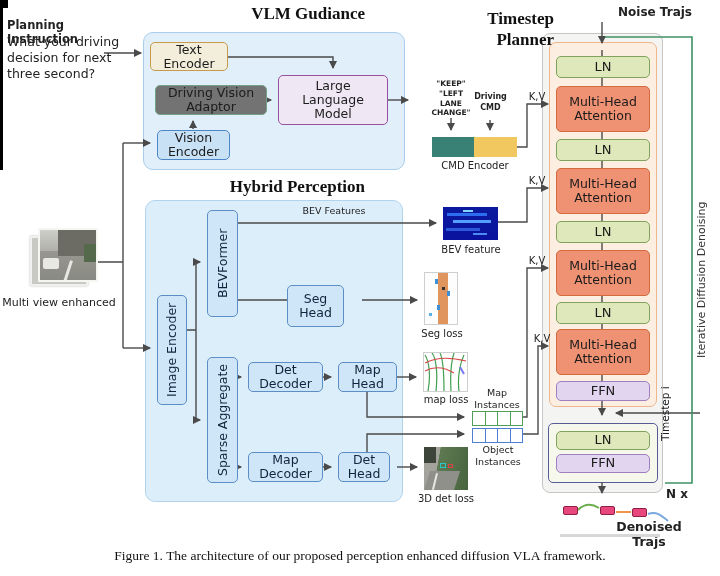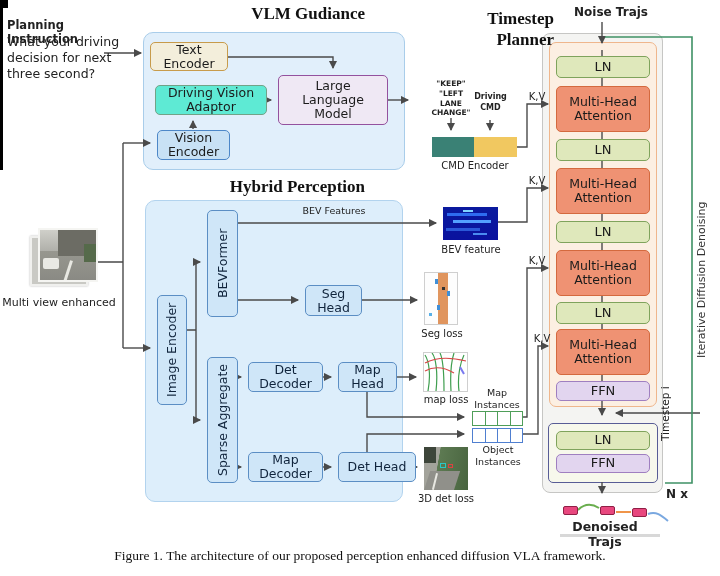--- a/index.html
+++ b/index.html
@@ -13,26 +13,26 @@
   .orange-bg{background:#fcefe2;border:1.5px solid #efb68c;border-radius:7px;}
   .navy-bg{background:#f7f8ec;border:1.5px solid #585c96;border-radius:5px;}
   .box{position:absolute;box-sizing:border-box;display:flex;align-items:center;justify-content:center;
        text-align:center;border-radius:5px;line-height:1.12;}
   .hbox{background:#cfe6f8;border:1.5px solid #5b8ec4;font-size:12.5px;color:#10243c;}
   .vtext{writing-mode:vertical-rl;transform:rotate(180deg);}
   .ln{background:#dfe8bb;border:1.5px solid #7fa35c;font-size:13px;}
   .mha{background:#ef9273;border:1.5px solid #d4693e;font-size:12.5px;}
   .ffn{background:#e2d5ef;border:1.5px solid #9f7fc0;font-size:13px;}
   .tenc{background:#f3eedb;border:1.5px solid #c79b4b;font-size:12.5px;}
-  .adp{background:#5eead4;border:1.5px solid #71a287;font-size:12.5px;}
+  .adp{background:#737373;border:1.5px solid #71a287;font-size:12.5px;}
   .venc{background:#c8e1f5;border:1.5px solid #4d87c8;font-size:12.5px;}
   .llm{background:#efe8f4;border:1.5px solid #94519e;font-size:12.5px;padding:0 14px;}
   .title{position:absolute;font-family:"Liberation Serif","DejaVu Serif",serif;font-weight:bold;
          font-size:17px;color:#111;text-align:right;}
-  .greent{color:#2e8b57;font-weight:bold;}
+  .greent{color:#2e8b57;font-weight:bold;margin-left:44px;}
   .lbl{position:absolute;text-align:center;color:#222;}
   .kv{position:absolute;font-size:10px;color:#222;width:26px;text-align:center;}
   .cells{position:absolute;display:flex;background:#fff;}
   .cells span{flex:1;display:block;}
   .img{position:absolute;box-sizing:border-box;overflow:hidden;}
   svg.wires{position:absolute;left:0;top:0;z-index:2;}
   .z1{z-index:1;} .z3{position:absolute;z-index:3;box-sizing:border-box;}
   .box,.lbl,.kv,.title,.cells,.img{z-index:3;}
 </style>
 </head>
@@ -130,25 +130,25 @@
   <div class="abs z3" style="left:474px;top:137px;width:43px;height:20px;background:#f1c860;"></div>
   <div class="lbl" style="left:439px;top:160px;width:72px;font-size:10px;">CMD Encoder</div>
 
   <div class="title" style="left:200px;top:177px;width:165px;">Hybrid Perception</div>
   <div class="box hbox vtext" style="left:157px;top:295px;width:30px;height:110px;">Image Encoder</div>
   <div class="box hbox vtext" style="left:207px;top:210px;width:31px;height:107px;">
     <span style="display:block;">BEV</span>
     <span style="display:block;">Former</span>
   </div>
   <div class="box hbox vtext" style="left:207px;top:357px;width:31px;height:126px;">Sparse Aggregate</div>
-  <div class="box hbox" style="left:305px;top:285px;width:57px;height:31px;">Seg Head</div>
+  <div class="box hbox" style="left:287px;top:285px;width:57px;height:42px;">Seg Head</div>
   <div class="box hbox" style="left:248px;top:362px;width:75px;height:30px;">Det Decoder</div>
   <div class="box hbox" style="left:338px;top:362px;width:59px;height:30px;">Map Head</div>
   <div class="box hbox" style="left:248px;top:452px;width:75px;height:30px;">Map Decoder</div>
-  <div class="box hbox" style="left:338px;top:452px;width:78px;height:30px;">Det Head</div>
+  <div class="box hbox" style="left:338px;top:452px;width:52px;height:30px;">Det Head</div>
   <div class="lbl" style="left:300px;top:205px;width:68px;font-size:9.5px;">BEV Features</div>
 
   <div class="img" style="left:443px;top:207px;width:55px;height:33px;background:linear-gradient(180deg,#0a1a9e 0%,#0a129e 100%);">
     <div class="abs" style="left:4px;top:6px;width:40px;height:3px;background:#2e6cf0;"></div>
     <div class="abs" style="left:10px;top:13px;width:38px;height:3px;background:#53a0ff;"></div>
     <div class="abs" style="left:3px;top:21px;width:34px;height:3px;background:#2a58d8;"></div>
     <div class="abs" style="left:20px;top:3px;width:10px;height:2px;background:#7fd4ff;"></div>
     <div class="abs" style="left:30px;top:26px;width:14px;height:2px;background:#4a8cf0;"></div>
   </div>
   <div class="lbl" style="left:438px;top:244px;width:66px;font-size:10px;">BEV feature</div>

